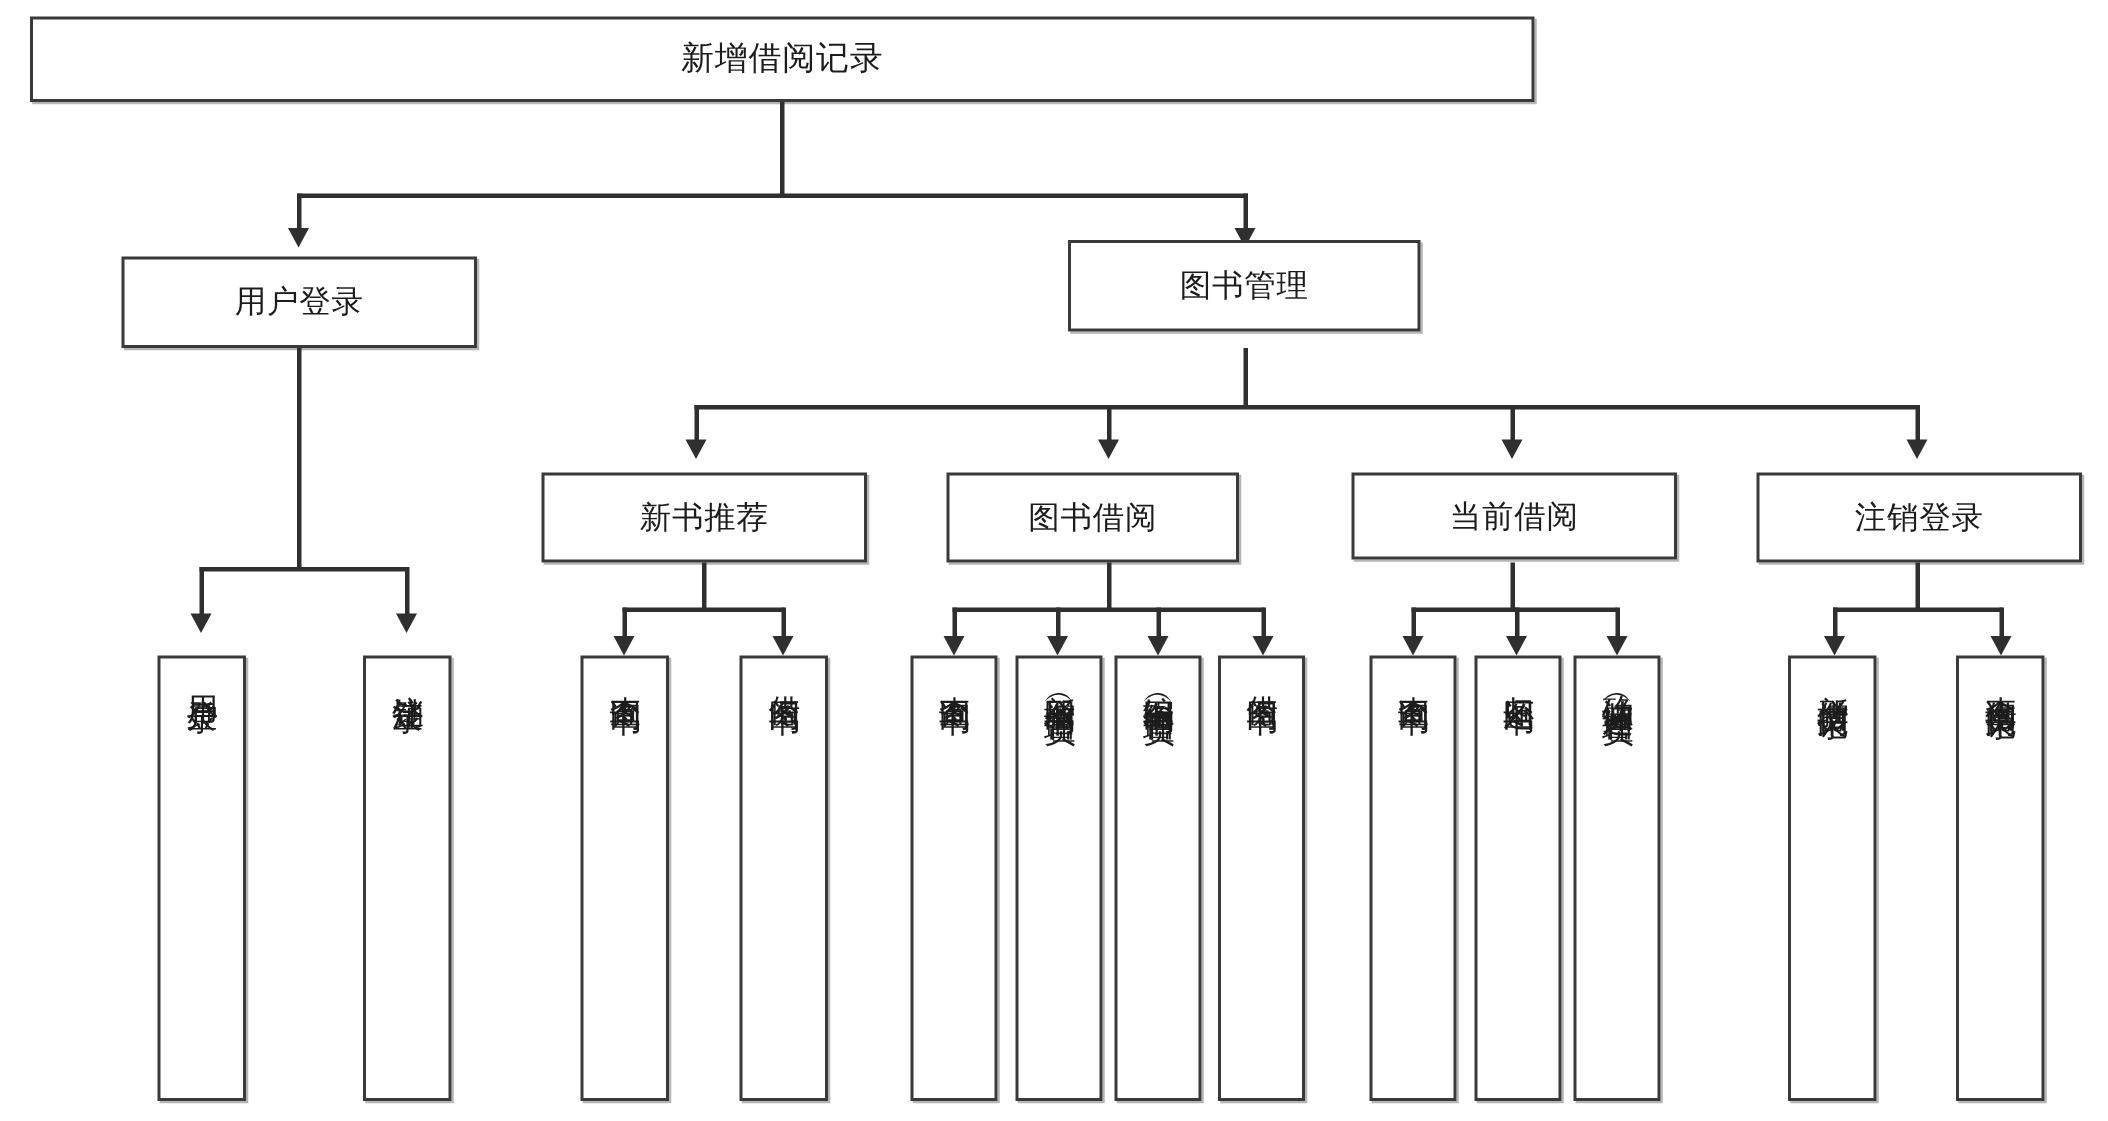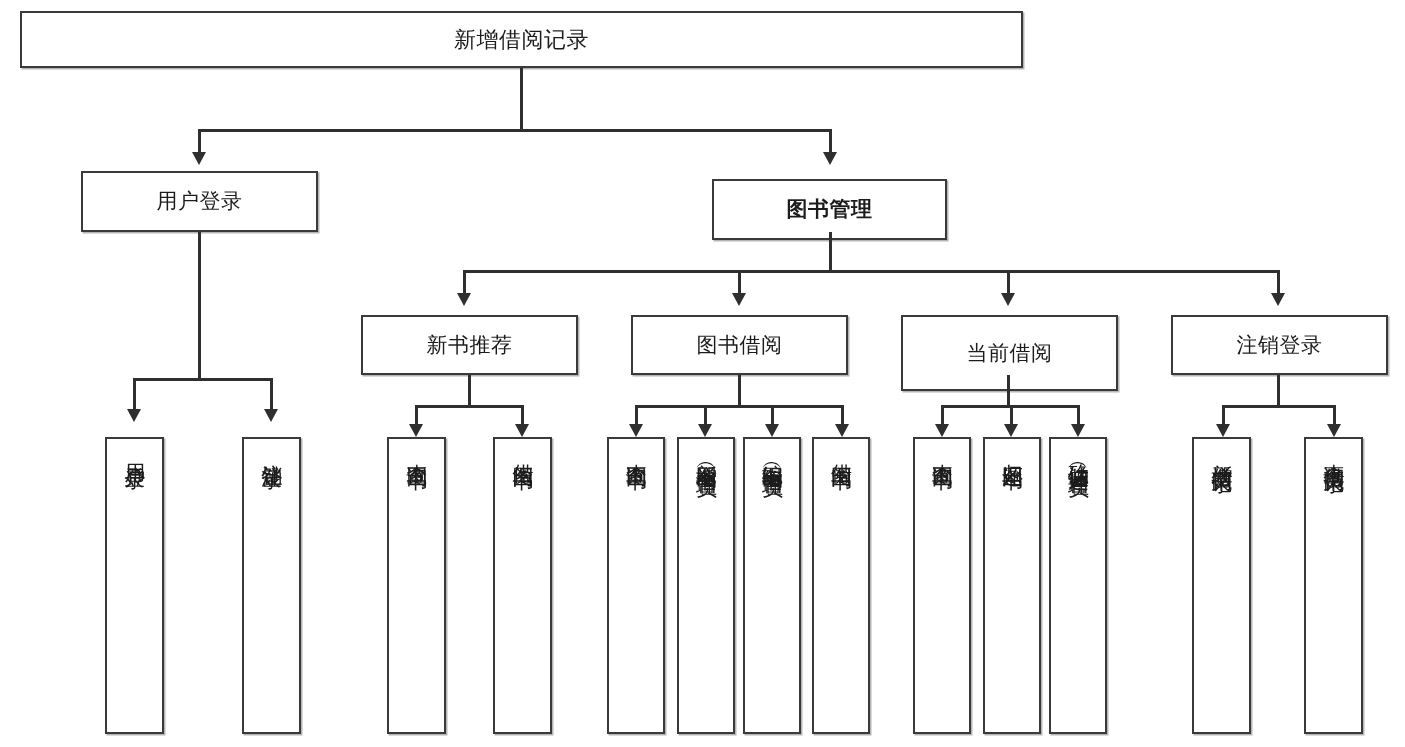--- a/index.html
+++ b/index.html
@@ -89,21 +89,21 @@
   <div class="ln v" style="left:520px;top:68px;width:2.5px;height:62px;"></div>
   <div class="ln h" style="left:198px;top:129px;width:634px;height:2.5px;"></div>
   <div class="ln v" style="left:198px;top:129px;width:2.5px;height:24px;"></div>
   <div class="arrow" style="left:192px;top:152px;"></div>
   <div class="ln v" style="left:829px;top:129px;width:2.5px;height:24px;"></div>
   <div class="arrow" style="left:823px;top:152px;"></div>
 
   <div class="node" style="left:81px;top:171px;width:237px;height:61px;">
     <span class="label">用户登录</span>
   </div>
-  <div class="node" style="left:712px;top:179px;width:235px;height:61px;font-weight:bold;">
+  <div class="node" style="left:712px;top:160px;width:235px;height:61px;">
     <span class="label">图书管理</span>
   </div>
 
   <div class="ln v" style="left:198px;top:232px;width:2.5px;height:148px;"></div>
   <div class="ln h" style="left:133px;top:378px;width:138px;height:2.5px;"></div>
   <div class="ln v" style="left:133px;top:378px;width:2.5px;height:32px;"></div>
   <div class="arrow" style="left:127px;top:409px;"></div>
   <div class="ln v" style="left:270px;top:378px;width:2.5px;height:32px;"></div>
   <div class="arrow" style="left:264px;top:409px;"></div>
 
@@ -114,24 +114,24 @@
   <div class="ln v" style="left:738px;top:270px;width:2.5px;height:24px;"></div>
   <div class="arrow" style="left:732px;top:293px;"></div>
   <div class="ln v" style="left:1007px;top:270px;width:2.5px;height:24px;"></div>
   <div class="arrow" style="left:1001px;top:293px;"></div>
   <div class="ln v" style="left:1277px;top:270px;width:2.5px;height:24px;"></div>
   <div class="arrow" style="left:1271px;top:293px;"></div>
 
   <div class="node" style="left:361px;top:315px;width:217px;height:60px;">
     <span class="label">新书推荐</span>
   </div>
-  <div class="node" style="left:631px;top:315px;width:217px;height:60px;">
+  <div class="node" style="left:631px;top:315px;width:195px;height:60px;">
     <span class="label">图书借阅</span>
   </div>
-  <div class="node" style="left:901px;top:315px;width:217px;height:76px;">
+  <div class="node" style="left:901px;top:315px;width:217px;height:58px;">
     <span class="label">当前借阅</span>
   </div>
   <div class="node" style="left:1171px;top:315px;width:217px;height:60px;">
     <span class="label">注销登录</span>
   </div>
 
   <div class="ln v" style="left:468px;top:375px;width:2.5px;height:32px;"></div>
   <div class="ln h" style="left:415px;top:405px;width:108px;height:2.5px;"></div>
   <div class="ln v" style="left:415px;top:405px;width:2.5px;height:22px;"></div>
   <div class="arrow" style="left:409px;top:424px;"></div>

